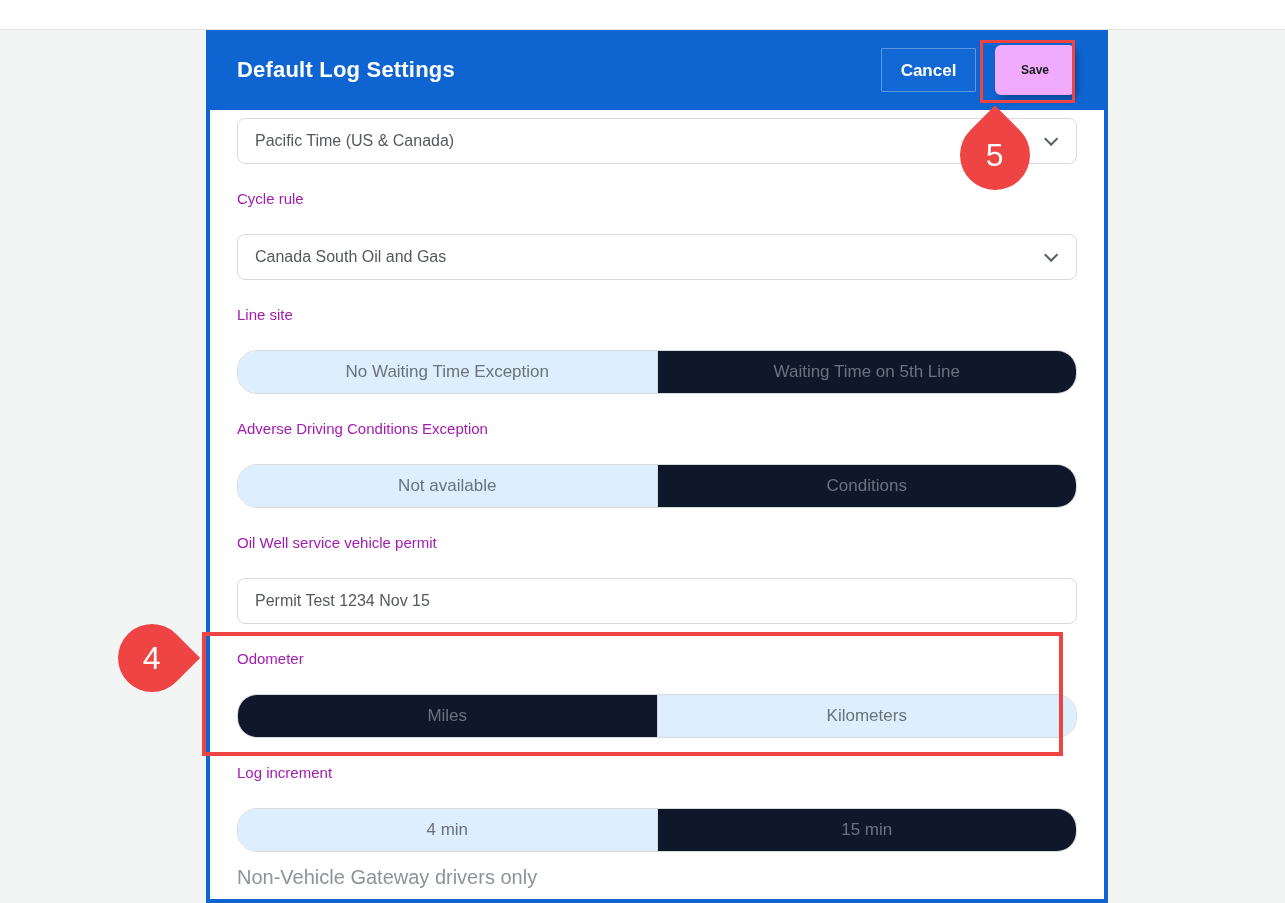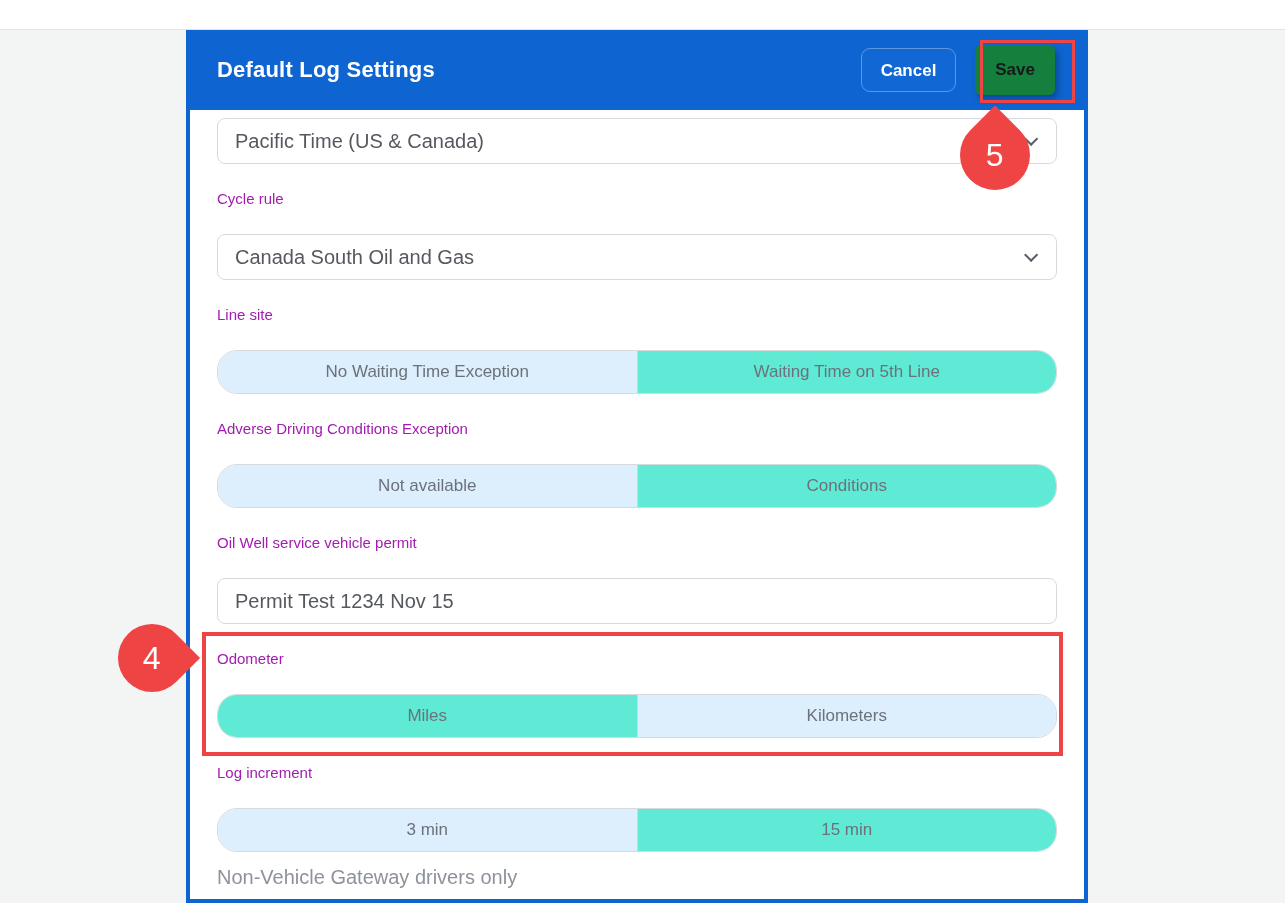--- a/index.html
+++ b/index.html
@@ -8,71 +8,71 @@
     font-family: "Liberation Sans", "DejaVu Sans", sans-serif;
     background: #f3f4f4;
     position: relative;
   }
   .topbar {
     position: absolute; left: 0; top: 0; width: 1285px; height: 30px;
     background: #ffffff; border-bottom: 1px solid #e3e3e3;
   }
   
   .modal {
-    position: absolute; left: 186px; top: 30px; width: 902px; height: 873px;
+    position: absolute; left: 206px; top: 30px; width: 902px; height: 873px;
     background: #0e65d1;
   }
   .modal-header {
     height: 80px; display: flex; align-items: center; justify-content: space-between;
     padding: 0 33px 0 31px; background: #0e65d1;
   }
   .modal-title { color: #ffffff; font-size: 22px; font-weight: 700; letter-spacing: 0.2px; }
   .header-buttons { display: flex; align-items: center; gap: 19px; }
   .btn-cancel {
-    background: #1168d4; border: 1px solid #5d97e0; border-radius: 9px;
+    background: #1168d4; border: 1px solid #5d97e0; border-radius: 1px;
     color: #ffffff; font-size: 17px; font-weight: 700;
     padding: 12px 18px; height: 44px; min-width: 95px; cursor: pointer;
     font-family: inherit;
   }
   .btn-save {
-    background: #15803d; border: none; border-radius: 6px;
-    color: #17181a; font-size: 17px; font-weight: 700;
+    background: #f0abfc; border: none; border-radius: 6px;
+    color: #17181a; font-size: 12px; font-weight: 700;
     height: 50px; min-width: 80px; cursor: pointer;
     box-shadow: 3px 4px 6px rgba(0,0,0,0.28);
     font-family: inherit;
   }
   .modal-body {
     margin: 0 4px; width: 894px; height: 789px;
     background: #ffffff; padding: 8px 27px 40px 27px;
   }
   .field-label {
     margin: 22px 0; font-size: 15px; line-height: 26px; color: #a21caf;
   }
   .select-box, .text-input-wrap {
     position: relative; height: 46px; width: 840px;
     border: 1px solid #d7dadd; border-radius: 8px; background: #ffffff;
     display: flex; align-items: center;
   }
   .select-value, .text-input {
-    font-size: 20px; color: #55585f; padding-left: 17px; border: none; outline: none;
+    font-size: 16px; color: #55585f; padding-left: 17px; border: none; outline: none;
     background: transparent; width: 770px; font-family: inherit;
   }
   .chevron {
     position: absolute; right: 22px; top: 17px; width: 10px; height: 10px;
     border-right: 2px solid #5b6066; border-bottom: 2px solid #5b6066;
     transform: rotate(45deg) translateY(-3px);
   }
   .segmented {
     display: flex; height: 44px; width: 840px;
     border: 1px solid #d7dadd; border-radius: 20px; background: #ffffff;
     overflow: hidden;
   }
   .segment {
     flex: 1; display: flex; align-items: center; justify-content: center;
-    font-size: 17px; color: #6c727c; cursor: pointer; background: #5eead4;
+    font-size: 17px; color: #6c727c; cursor: pointer; background: #0f172a;
   }
   .segment.selected { background: #ddeefc; }
   .segment + .segment { border-left: 1px solid #d3d7db; }
   .helper-text { margin-top: 14px; font-size: 20px; color: #8d929b; }
   
   .anno-rect { position: absolute; z-index: 20; pointer-events: none; }
   .anno-rect-save {
     left: 980px; top: 40px; width: 95px; height: 63px;
     border: 3px solid #ef4444;
   }
@@ -145,21 +145,21 @@
     </div>
 
     <div class="field-label">Odometer</div>
     <div class="segmented">
       <div class="segment">Miles</div>
       <div class="segment selected">Kilometers</div>
     </div>
 
     <div class="field-label">Log increment</div>
     <div class="segmented">
-      <div class="segment selected">3 min</div>
+      <div class="segment selected">4 min</div>
       <div class="segment">15 min</div>
     </div>
     <div class="helper-text">Non-Vehicle Gateway drivers only</div>
 
   </div>
 </div>
 
 <div class="anno-rect anno-rect-save"></div>
 <div class="anno-rect anno-rect-odometer"></div>
 <div class="balloon balloon-5">

